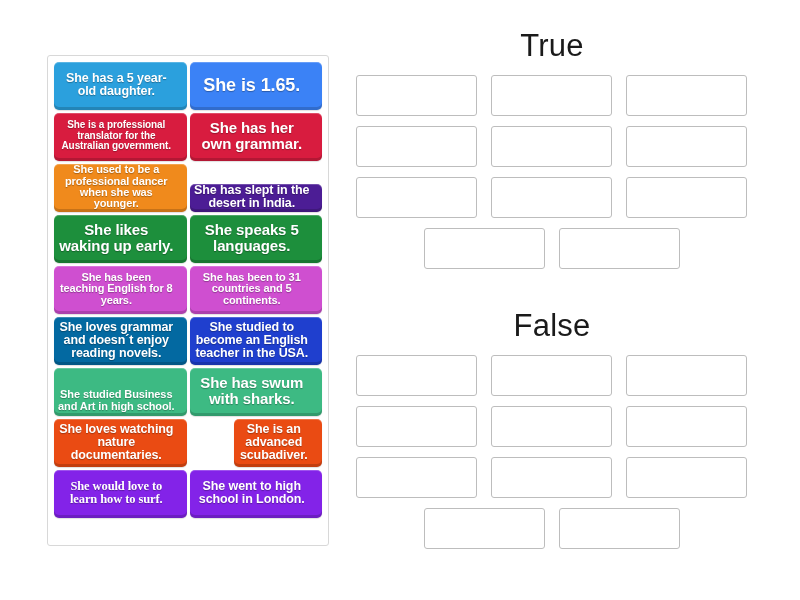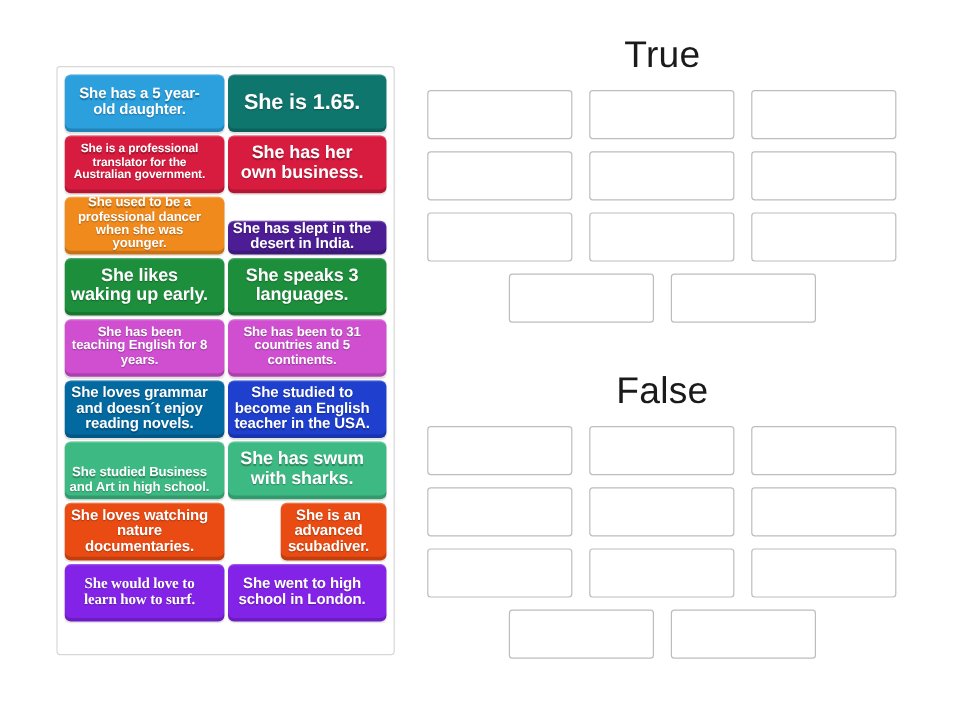--- a/index.html
+++ b/index.html
@@ -96,40 +96,40 @@
   #group-false { left: 356px; top: 310px; width: 392px; }
 </style>
 </head>
 <body>
 
 <div id="tile-panel">
   <div id="tile-grid">
       <div class="tile" style="background: rgb(43, 160, 221);">
         <span class="tile-text fs-m">She has a 5 year-old daughter.</span>
       </div>
-      <div class="tile" style="background: #0f766e;">
+      <div class="tile" style="background: #3b82f6;">
         <span class="tile-text fs-xl">She is 1.65.</span>
       </div>
       <div class="tile" style="background: rgb(216, 28, 63);">
         <span class="tile-text fs-xs">She is a professional translator for the Australian government.</span>
       </div>
       <div class="tile" style="background: rgb(216, 28, 63);">
-        <span class="tile-text fs-l">She has her own business.</span>
+        <span class="tile-text fs-l">She has her own grammar.</span>
       </div>
       <div class="tile" style="background: rgb(240, 138, 28);">
         <span class="tile-text fs-s">She used to be a professional dancer when she was younger.</span>
       </div>
       <div class="tile" style="background: #4c1d95; margin-top: 20px;">
         <span class="tile-text fs-m">She has slept in the desert in India.</span>
       </div>
       <div class="tile" style="background: rgb(29, 143, 60);">
         <span class="tile-text fs-l">She likes waking up early.</span>
       </div>
       <div class="tile" style="background: rgb(29, 143, 60);">
-        <span class="tile-text fs-l">She speaks 3 languages.</span>
+        <span class="tile-text fs-l">She speaks 5 languages.</span>
       </div>
       <div class="tile" style="background: rgb(207, 79, 208);">
         <span class="tile-text fs-s">She has been teaching English for 8 years.</span>
       </div>
       <div class="tile" style="background: rgb(207, 79, 208);">
         <span class="tile-text fs-s">She has been to 31 countries and 5 continents.</span>
       </div>
       <div class="tile" style="background: #0369a1;">
         <span class="tile-text fs-m">She loves grammar and doesn´t enjoy reading novels.</span>
       </div>

